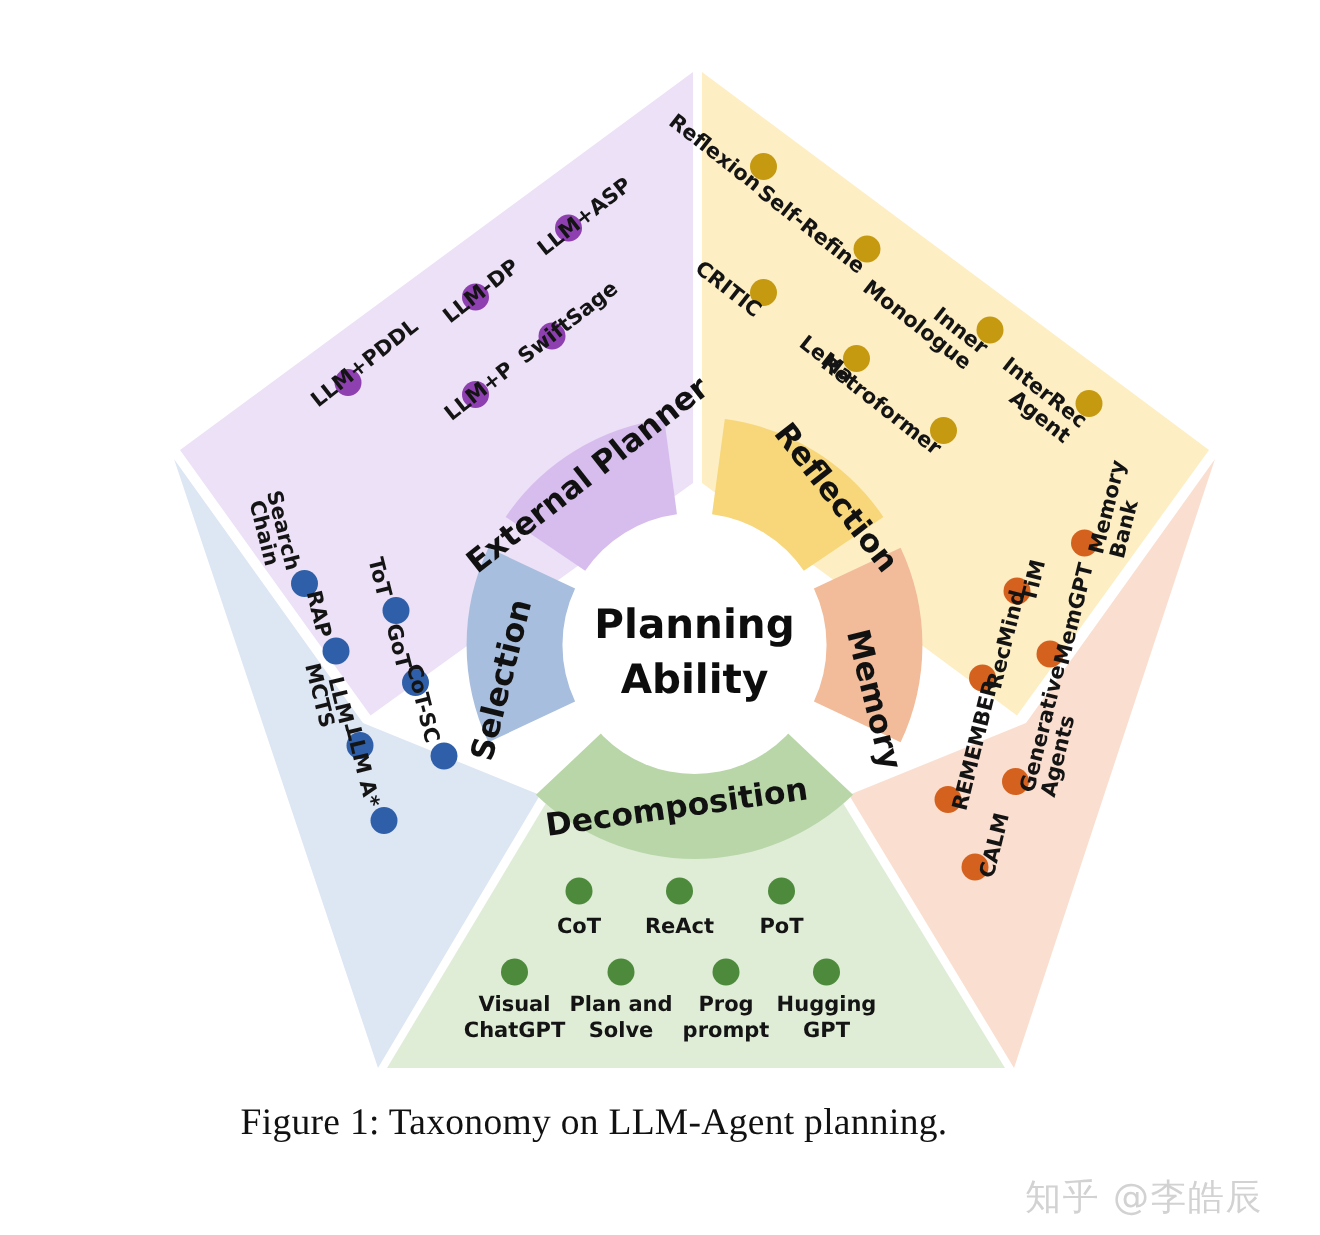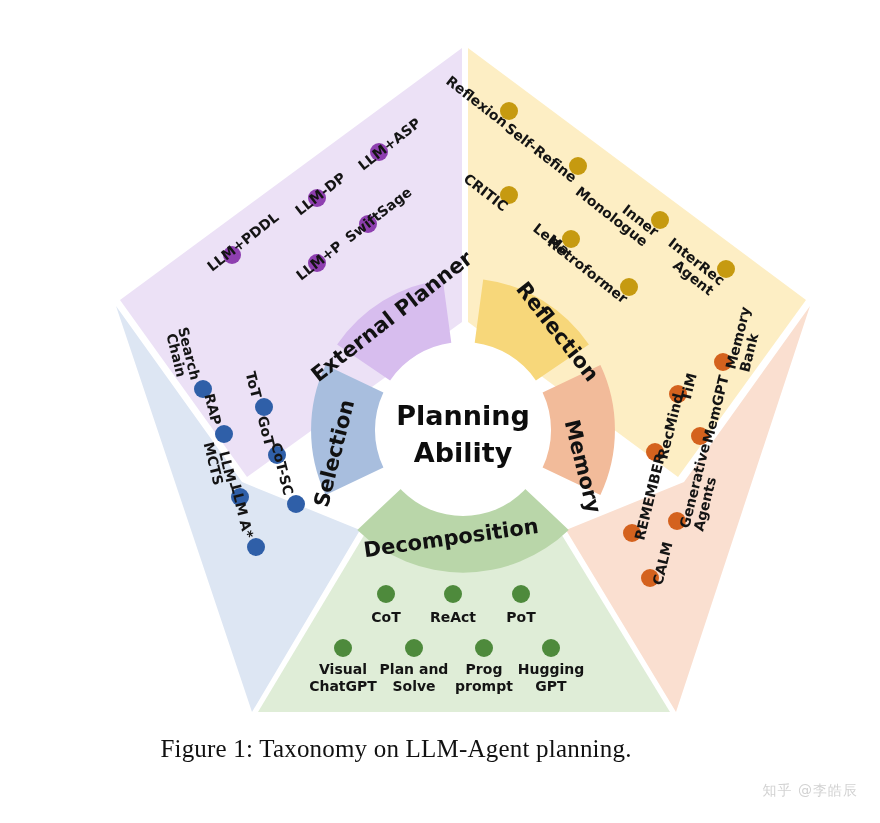--- a/index.html
+++ b/index.html
@@ -3,22 +3,22 @@
 <meta charset="utf-8">
 <style>
   html,body{margin:0;padding:0;background:#ffffff;}
   body{width:880px;height:823px;font-family:"DejaVu Sans",sans-serif;position:relative;overflow:hidden;}
   #fig{position:absolute;left:0;top:0;width:880px;height:823px;}
   .wedge-label{font-family:"DejaVu Sans",sans-serif;font-weight:bold;fill:#111;}
   .item-label{font-family:"DejaVu Sans",sans-serif;font-weight:bold;fill:#141414;font-size:14px;}
   .center-text{font-family:"DejaVu Sans",sans-serif;font-weight:bold;fill:#0d0d0d;font-size:27px;}
   .caption{position:absolute;left:0;top:735px;width:712px;text-align:center;
            font-family:"Liberation Serif",serif;font-size:25px;color:#111;letter-spacing:.2px;margin-left:40px;}
-  .watermark{position:absolute;right:22px;top:782px;font-family:"DejaVu Sans",sans-serif;
-             font-size:14px;color:#d2d2d2;letter-spacing:1px;white-space:nowrap;}
+  .watermark{position:absolute;right:38px;top:782px;font-family:"DejaVu Sans",sans-serif;
+             font-size:24px;color:#d2d2d2;letter-spacing:1px;white-space:nowrap;}
 </style>
 </head>
 <body>
 
 <svg id="fig" viewBox="0 0 880 823">
 
   <g>
 
     <path d="M 462 48 L 120 300 L 247 477 L 462 322 Z" fill="#ece1f6"></path>
 

